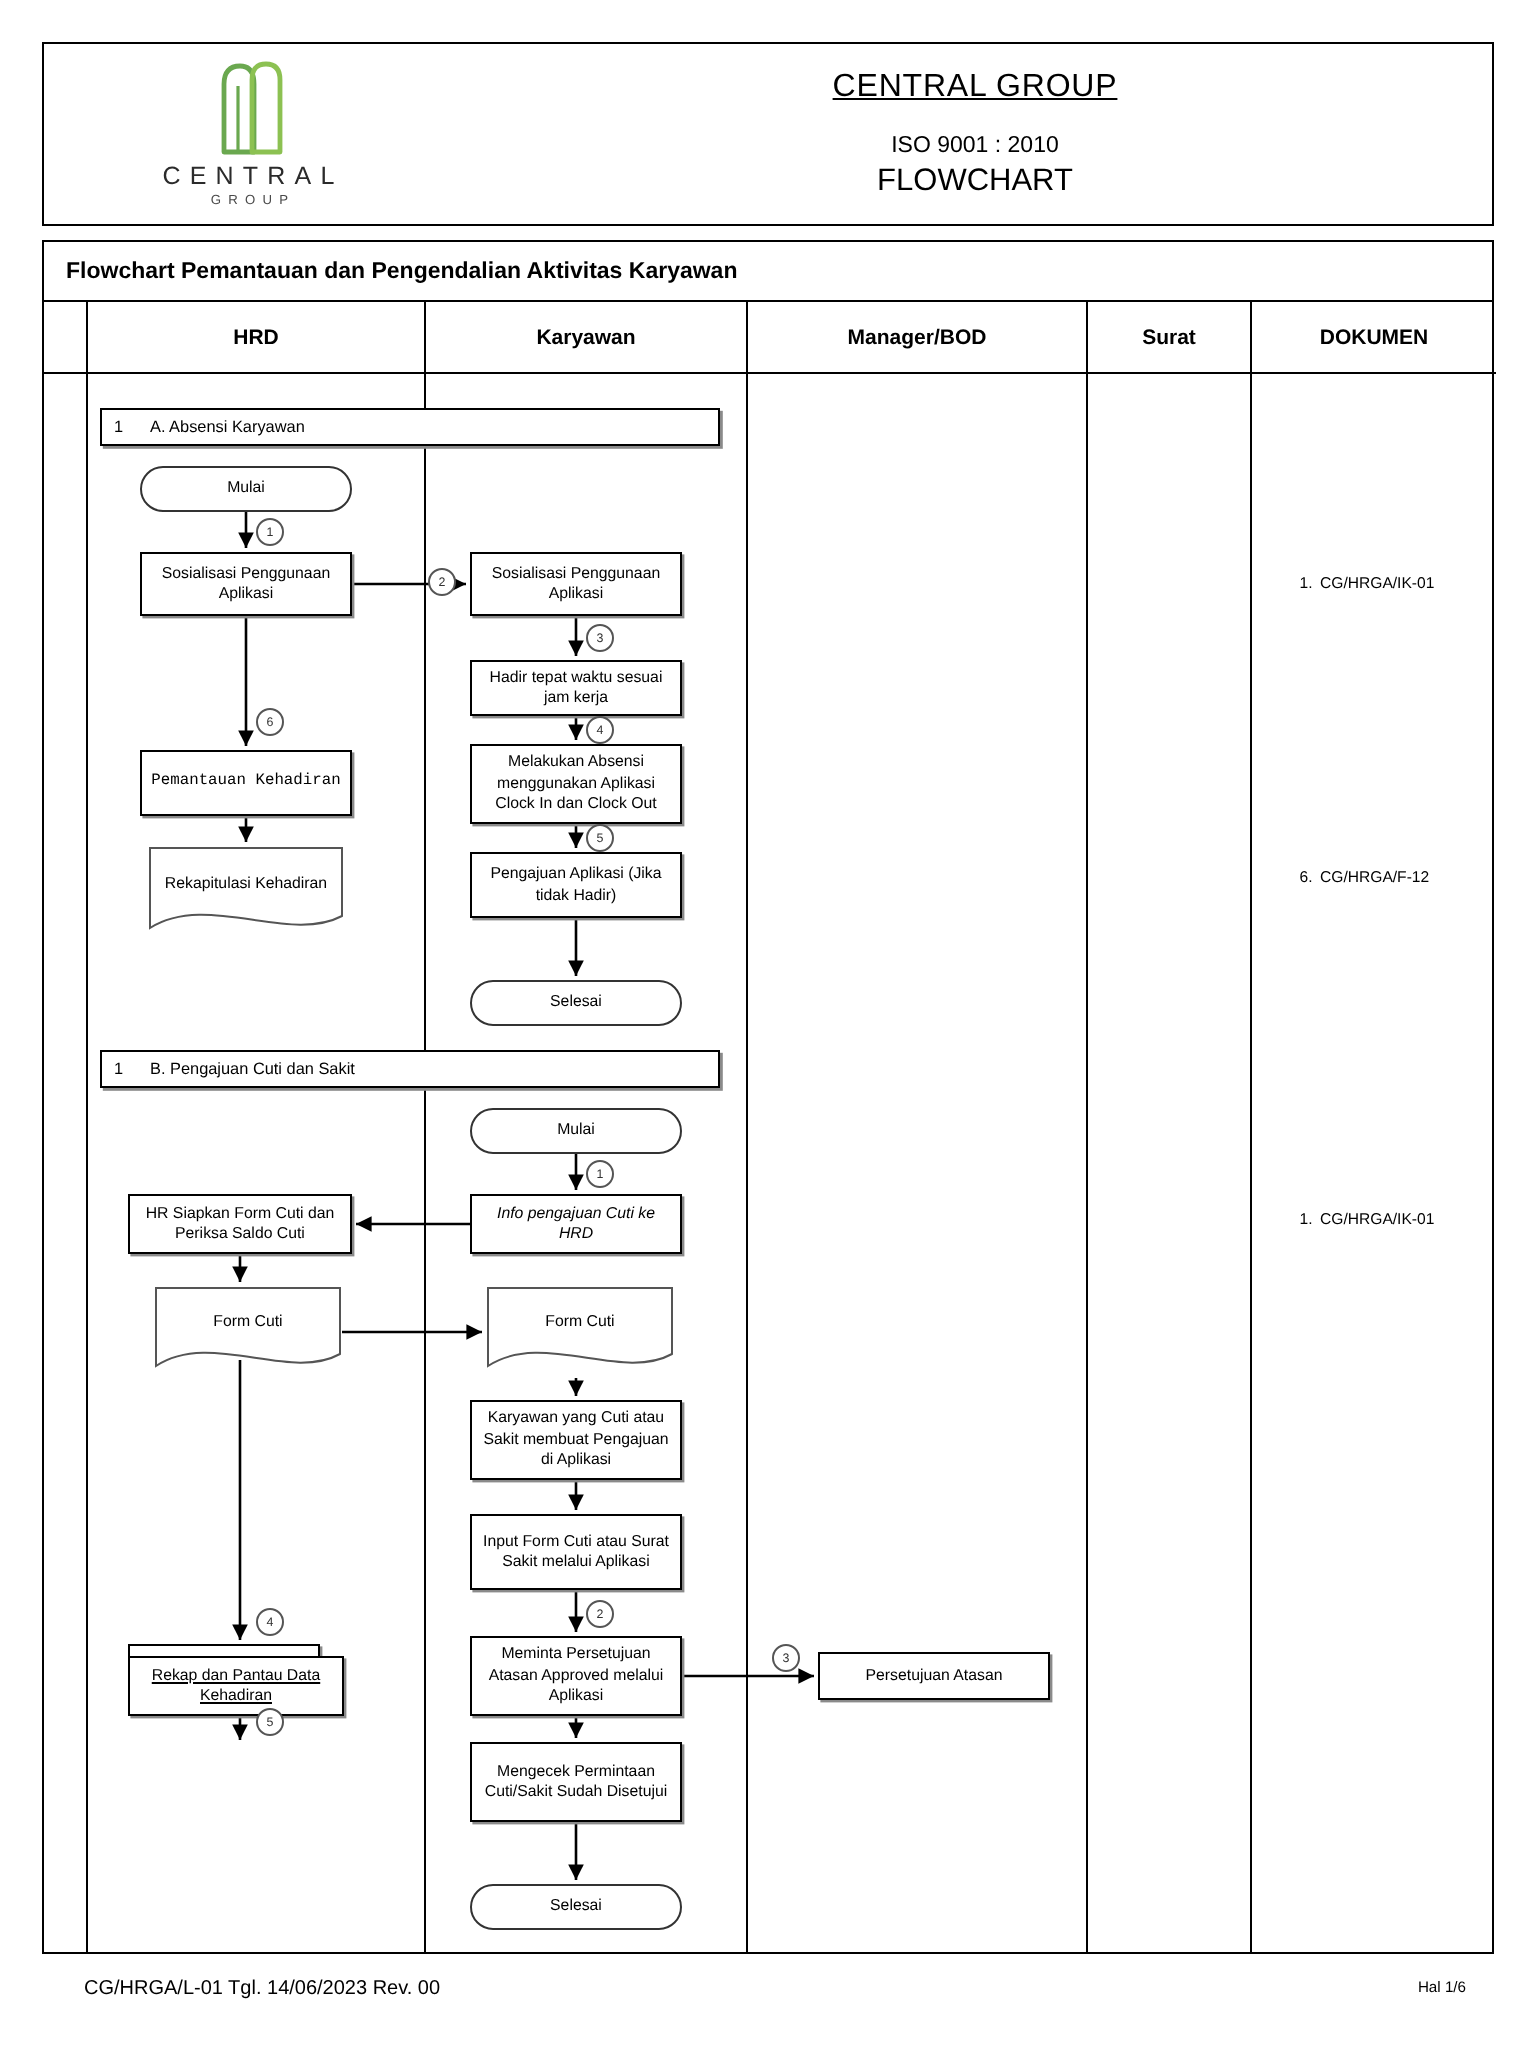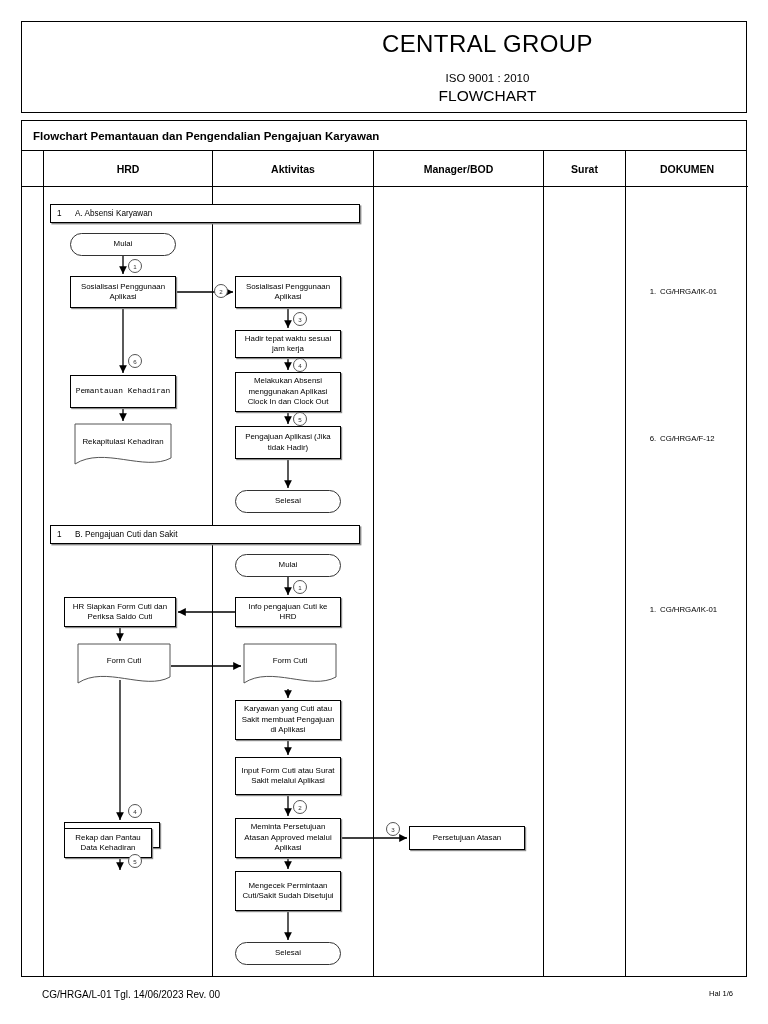--- a/index.html
+++ b/index.html
@@ -58,21 +58,21 @@
   }
   #title-cell {
     position: absolute;
     left: 205px; top: 0;
     width: 521px; height: 100%;
     display: flex;
     flex-direction: column;
     align-items: center;
     justify-content: center;
   }
-  #company-title { font-size: 24px; letter-spacing: 0.4px; margin-bottom: 14px; }
+  #company-title { font-size: 16px; letter-spacing: 0.4px; margin-bottom: 14px; text-decoration: underline; }
   #iso-line { font-size: 11.5px; margin-bottom: 3px; }
   #doc-kind { font-size: 15.5px; }
 
   
   #table-box {
     position: absolute;
     left: 21px; top: 120px;
     width: 726px; height: 857px;
     border: 1.6px solid #000;
     box-sizing: border-box;
@@ -184,33 +184,42 @@
     text-align: center;
   }
   .doc-entry .n { display: inline-block; width: 14px; }
 </style>
 </head>
 <body>
 
 <div id="page">
 
   <div id="header-box">
+    <div id="logo-cell">
+      <svg id="logo-mark" viewBox="0 0 46 48">
+        <path d="M10 46 L10 12 Q10 3 18 3 Q25 3 25 12 L25 46 Z" fill="none" stroke="#6aa84f" stroke-width="2.4" stroke-linejoin="round"></path>
+        <path d="M24 46 L24 10 Q24 2 31 2 Q38 2 38 10 L38 46 Z" fill="none" stroke="#8cc152" stroke-width="2.4" stroke-linejoin="round"></path>
+        <path d="M17 46 L17 13" fill="none" stroke="#6aa84f" stroke-width="1.6"></path>
+      </svg>
+      <div id="logo-wordmark">CENTRAL</div>
+      <div id="logo-subword">GROUP</div>
+    </div>
     <div id="title-cell">
       <div id="company-title">CENTRAL GROUP</div>
       <div id="iso-line">ISO 9001 : 2010</div>
       <div id="doc-kind">FLOWCHART</div>
     </div>
   </div>
 
   <div id="table-box">
-    <div id="table-title">Flowchart Pemantauan dan Pengendalian Pengajuan Karyawan</div>
+    <div id="table-title">Flowchart Pemantauan dan Pengendalian Aktivitas Karyawan</div>
     <div id="col-heads">
         <div class="col-head" style="left: 0px; width: 22px;"></div>
         <div class="col-head" style="left: 22px; width: 169px;">HRD</div>
-        <div class="col-head" style="left: 191px; width: 161px;">Aktivitas</div>
+        <div class="col-head" style="left: 191px; width: 161px;">Karyawan</div>
         <div class="col-head" style="left: 352px; width: 170px;">Manager/BOD</div>
         <div class="col-head" style="left: 522px; width: 82px;">Surat</div>
         <div class="col-head last" style="left: 604px; width: 122px;">DOKUMEN</div>
       </div>
     <div id="col-bodies">
         <div class="col-body" style="left: 0px; width: 22px;"></div>
         <div class="col-body" style="left: 22px; width: 169px;"></div>
         <div class="col-body" style="left: 191px; width: 161px;"></div>
         <div class="col-body" style="left: 352px; width: 170px;"></div>
         <div class="col-body" style="left: 522px; width: 82px;"></div>
@@ -281,21 +290,21 @@
         </div>
         <div class="node process" style="left: 214px; top: 306px; width: 106px; height: 33px;">
           <span class="txt">Pengajuan Aplikasi (Jika tidak Hadir)</span>
         </div>
         <div class="node terminator" style="left: 214px; top: 370px; width: 106px; height: 23px;">
           <span class="txt">Selesai</span>
         </div>
         <div class="node terminator" style="left: 214px; top: 434px; width: 106px; height: 23px;">
           <span class="txt">Mulai</span>
         </div>
-        <div class="node process" style="left: 214px; top: 477px; width: 106px; height: 30px;">
+        <div class="node process" style="left: 214px; top: 477px; width: 106px; height: 30px; font-style: italic;">
           <span class="txt">Info pengajuan Cuti ke HRD</span>
         </div>
         <div class="node process" style="left: 43px; top: 477px; width: 112px; height: 30px;">
           <span class="txt">HR Siapkan Form Cuti dan Periksa Saldo Cuti</span>
         </div>
         <div class="node document" style="left: 56px; top: 523px; width: 94px; height: 46px;">
           <svg width="94" height="46">
             <path d="M1,1 L93,1 L93,34 C67.67999999999999,48 28.2,22 1,40 Z" fill="#fff" stroke="#555" stroke-width="1"></path>
           </svg>
           <span class="txt">Form Cuti</span>
@@ -317,21 +326,21 @@
         </div>
         <div class="node process" style="left: 214px; top: 751px; width: 106px; height: 40px;">
           <span class="txt">Mengecek Permintaan Cuti/Sakit Sudah Disetujui</span>
         </div>
         <div class="node terminator" style="left: 214px; top: 822px; width: 106px; height: 23px;">
           <span class="txt">Selesai</span>
         </div>
         <div class="node process" style="left: 43px; top: 702px; width: 96px; height: 26px;">
           <span class="txt">HR Approved Aplikasi</span>
         </div>
-        <div class="node process" style="left: 43px; top: 708px; width: 88px; height: 30px;">
+        <div class="node process" style="left: 43px; top: 708px; width: 108px; height: 30px; text-decoration: underline;">
           <span class="txt">Rekap dan Pantau Data Kehadiran</span>
         </div>
         <div class="node process" style="left: 388px; top: 706px; width: 116px; height: 24px;">
           <span class="txt">Persetujuan Atasan</span>
         </div>
       </div>
     <div id="steps-layer">
         <div class="step-circle" style="left: 107px; top: 139px;">1</div>
         <div class="step-circle" style="left: 193px; top: 164px;">2</div>
         <div class="step-circle" style="left: 272px; top: 192px;">3</div>

